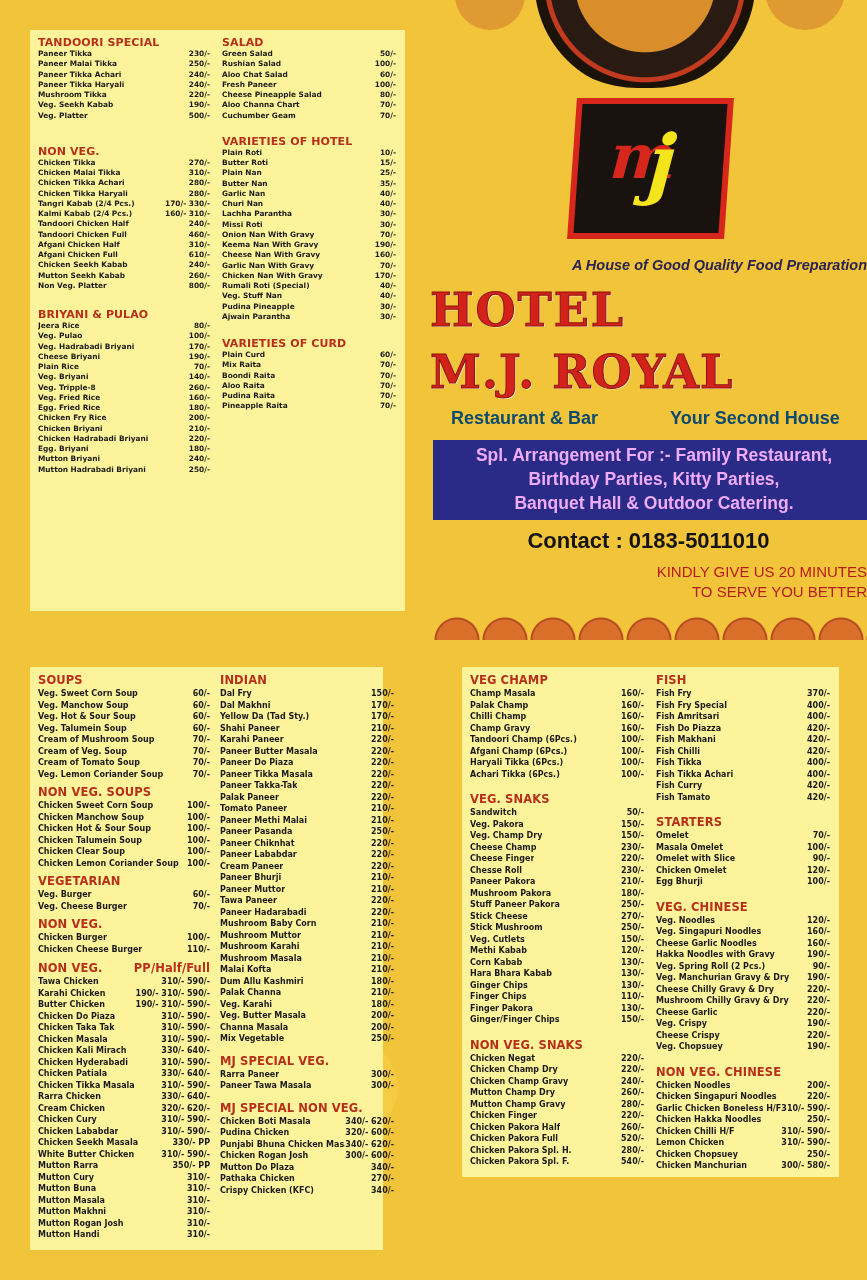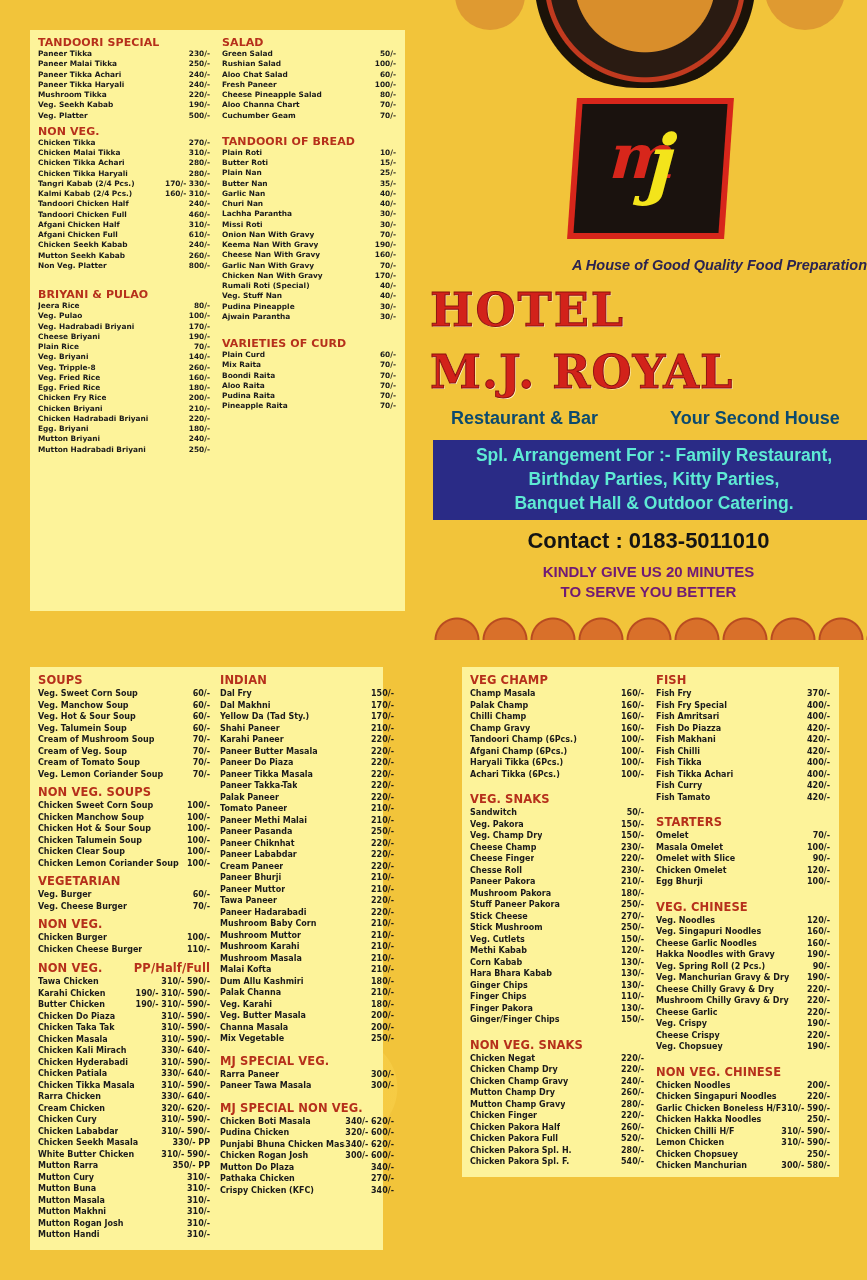--- a/index.html
+++ b/index.html
@@ -72,45 +72,45 @@
     text-shadow: 0 0 0 #fff, 1px 1px 0 #fff5d0;
   }
   .hotel.l1 { top: 283px; font-size: 46px; letter-spacing: 2px; }
   .hotel.l2 { top: 345px; font-size: 46px; letter-spacing: 1px; }
   .subline {
     position: absolute; top: 408px; font-family: "Liberation Sans", sans-serif; font-weight: bold;
     font-size: 18px; color: #0c4a6e;
   }
   .banner {
     position: absolute; left: 433px; top: 440px; width: 434px; height: 80px;
-    background: #2a2b86; color: #5eead4; text-align: center;
+    background: #2a2b86; color: #f0abfc; text-align: center;
     font-family: "Liberation Sans", sans-serif; font-weight: bold; font-size: 17.5px; line-height: 24px;
     padding-top: 3px;
     padding-left: 8px;
   }
   .contact {
     position: absolute; left: 430px; width: 437px; top: 528px; text-align: center;
     font-family: "Liberation Sans", sans-serif; font-weight: bold; font-size: 22px; color: #141414;
   }
   .kindly {
-    position: absolute; left: 430px; width: 437px; top: 562px; text-align: center;
-    font-family: "Liberation Sans", sans-serif; font-weight: bold; font-size: 15px; line-height: 20px; color: #701a75;
+    position: absolute; left: 430px; width: 437px; top: 562px; text-align: right;
+    font-family: "Liberation Sans", sans-serif; font-weight: normal; font-size: 15px; line-height: 20px; color: #b91c1c;
   }
   .scallops {
     position: absolute; left: 433px; top: 616px; width: 434px; height: 24px;
     background-image: radial-gradient(circle at 24px 24px, #d9702a 0 20px, #b84c20 21px 22px, transparent 23px);
     background-size: 48px 24px; background-repeat: repeat-x;
   }
 </style>
 </head>
 <body>
 
 <div class="panel" style="left:30px; top:30px; width:375px; height:581px;">
   <div class="col" style="left:8px; width:172px;">
-    <div class="sec" style="margin-bottom:4px">
+    <div class="sec" style="margin-bottom:24px">
         <div class="sec-title">
           <span>TANDOORI SPECIAL</span>
         </div>
         <div class="row">
           <span class="nm">Paneer Tikka</span>
           <span class="pr">230/-</span>
         </div>
         <div class="row">
           <span class="nm">Paneer Malai Tikka</span>
           <span class="pr">250/-</span>
@@ -288,21 +288,21 @@
           <span class="nm">Aloo Channa Chart</span>
           <span class="pr">70/-</span>
         </div>
         <div class="row">
           <span class="nm">Cuchumber Geam</span>
           <span class="pr">70/-</span>
         </div>
       </div>
     <div class="sec" style="margin-bottom:15px">
         <div class="sec-title">
-          <span>TANDOORI OF BREAD</span>
+          <span>VARIETIES OF HOTEL</span>
         </div>
         <div class="row">
           <span class="nm">Plain Roti</span>
           <span class="pr">10/-</span>
         </div>
         <div class="row">
           <span class="nm">Butter Roti</span>
           <span class="pr">15/-</span>
         </div>
         <div class="row">

